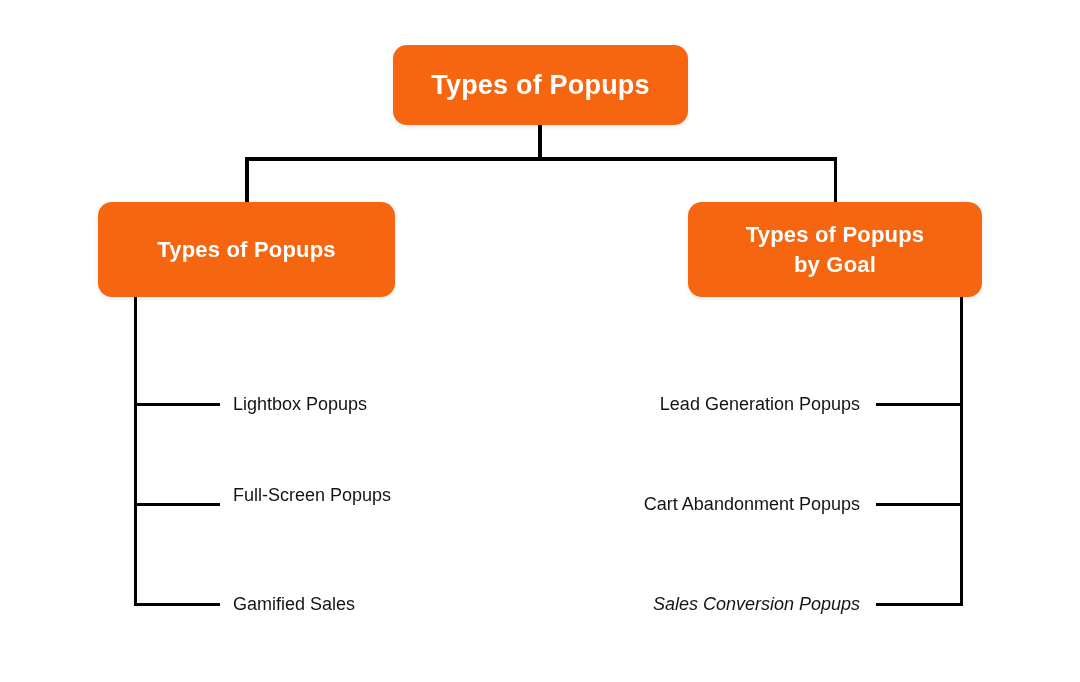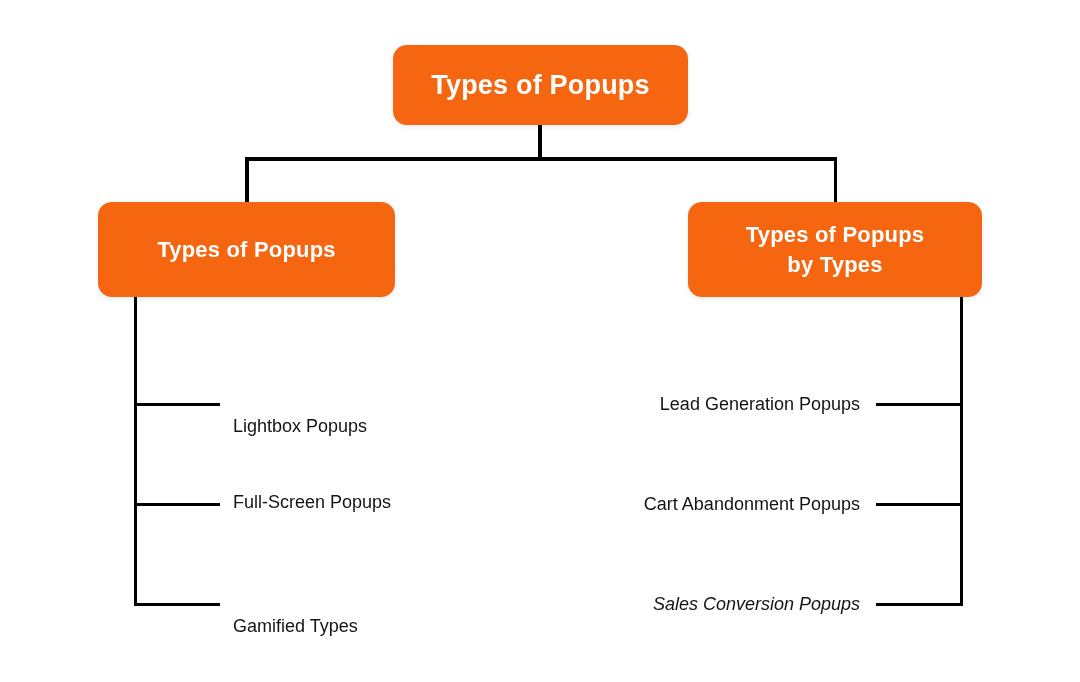--- a/index.html
+++ b/index.html
@@ -42,21 +42,21 @@
   .node-branch-right { left: 688px; top: 202px; width: 294px; height: 95px; }
   .cline { position: absolute; background: var(--line); }
   .leaf {
     position: absolute;
     height: 28px;
     line-height: 28px;
     font-size: 18px;
     color: var(--leaf-text);
     white-space: nowrap;
   }
-  .leaf-left  { left: 233px; text-align: left; margin-top: 22px; }
+  .leaf-left  { left: 233px; text-align: left; }
   .leaf-right { right: 220px; text-align: right; }
 </style>
 </head>
 <body>
 
 <div class="canvas">
 
   <div class="node node-root">
     <span>Types of Popups</span>
   </div>
@@ -65,34 +65,34 @@
   <div class="cline" style="left:245px; top:157px; width:592px; height:3.5px;"></div>
   <div class="cline" style="left:245px; top:157px; width:3.5px; height:46px;"></div>
   <div class="cline" style="left:833.5px; top:157px; width:3.5px; height:46px;"></div>
 
   <div class="node node-branch node-branch-left">
     <span>Types of Popups</span>
   </div>
 
   <div class="node node-branch node-branch-right">
     <span>Types of Popups</span>
-    <span>by Types</span>
+    <span>by Goal</span>
   </div>
 
   <div class="cline" style="left:133.5px; top:297px; width:3.5px; height:309px;"></div>
   <div class="cline" style="left:135px; top:402.5px; width:85px; height:3.5px;"></div>
   <div class="cline" style="left:135px; top:502.5px; width:85px; height:3.5px;"></div>
   <div class="cline" style="left:135px; top:602.5px; width:85px; height:3.5px;"></div>
 
   <div class="cline" style="left:959.5px; top:297px; width:3.5px; height:309px;"></div>
   <div class="cline" style="left:876px; top:402.5px; width:86px; height:3.5px;"></div>
   <div class="cline" style="left:876px; top:502.5px; width:86px; height:3.5px;"></div>
   <div class="cline" style="left:876px; top:602.5px; width:86px; height:3.5px;"></div>
 
   <div class="leaf leaf-left" style="top:390px;"><span>Lightbox Popups</span></div>
-  <div class="leaf leaf-left" style="top:466px;"><span>Full-Screen Popups</span></div>
-  <div class="leaf leaf-left" style="top:590px;"><span>Gamified Types</span></div>
+  <div class="leaf leaf-left" style="top:481px;"><span>Full-Screen Popups</span></div>
+  <div class="leaf leaf-left" style="top:590px;"><span>Gamified Sales</span></div>
 
   <div class="leaf leaf-right" style="top:490px;"><span>Cart Abandonment Popups</span></div>
   <div class="leaf leaf-right" style="top:390px;"><span>Lead Generation Popups</span></div>
   <div class="leaf leaf-right" style="top:590px;font-style:italic;"><span>Sales Conversion Popups</span></div>
 
 </div>
 
 </body></html>

